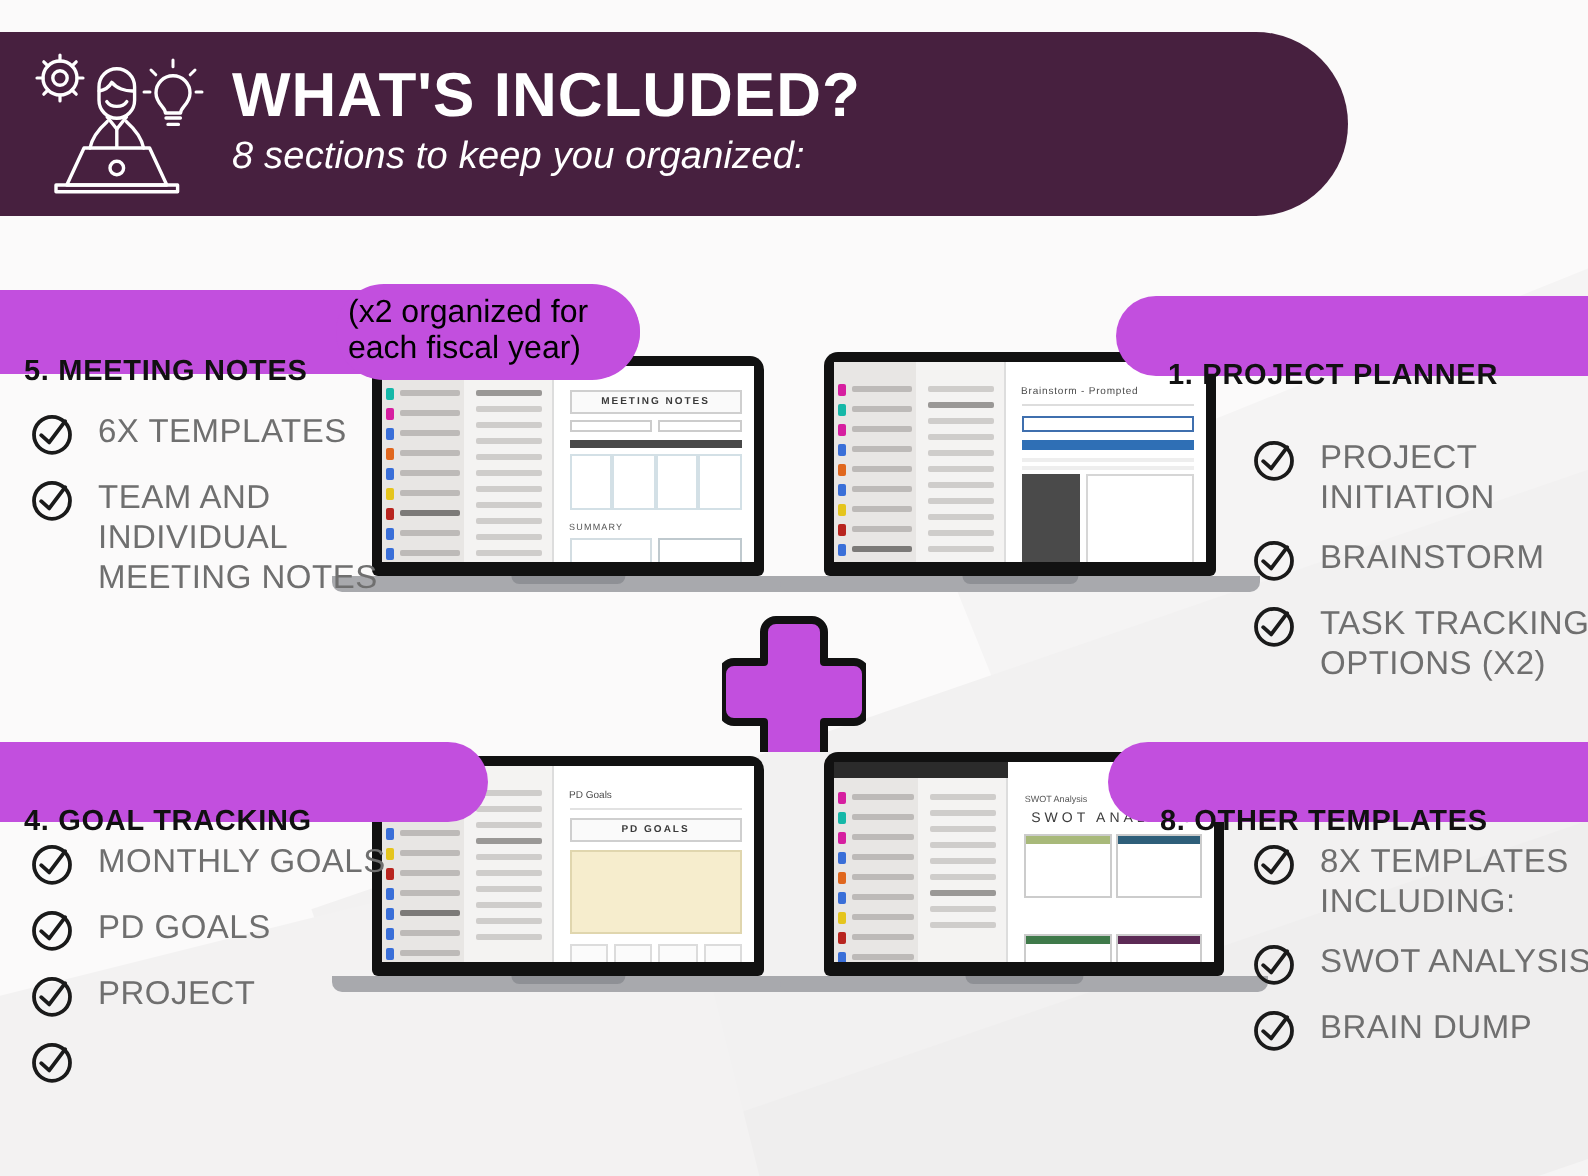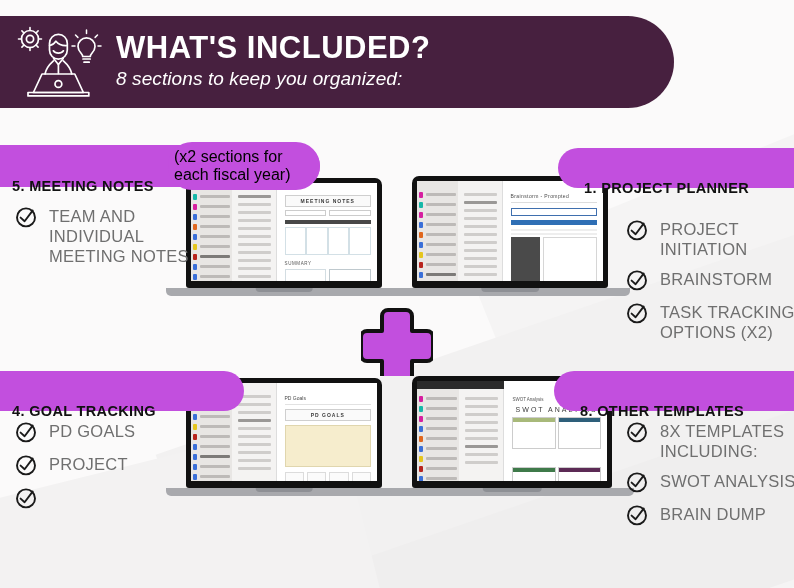--- a/index.html
+++ b/index.html
@@ -194,21 +194,21 @@
         <div class="header-title">WHAT'S INCLUDED?</div>
         <div class="header-sub">8 sections to keep you organized:</div>
       </div>
     </div>
   </div>
 
   <div class="pill pill5">
     <span class="pill-title">5. MEETING NOTES</span>
   </div>
   <div class="pill5-note">
-    <span class="pill-note">(x2 sections for each fiscal year)</span>
+    <span class="pill-note">(x2 organized for each fiscal year)</span>
   </div>
 
   <div class="laptop" style="left:186px;top:178px;width:196px;height:110px;">
     <div class="lid">
       <div class="screen">
         <div class="navcol">
           <div class="nrow">
               <span class="swatch" style="background:#16b8a8"></span>
               <span class="nline"></span>
             </div>
@@ -285,20 +285,29 @@
   </div>
 
   <div class="bullets b5">
     <div class="bullet">
       <span class="tick">
         <svg viewBox="0 0 24 24" width="24" height="24" fill="none" stroke="#1a1a1a" stroke-width="1.9" stroke-linecap="round" stroke-linejoin="round">
           <circle cx="12" cy="12.4" r="9"></circle>
             <path d="M6.6 12.6l4 3.6L18.6 5.6"></path>
         </svg>
       </span>
+      <span class="btxt">6X TEMPLATES</span>
+    </div>
+    <div class="bullet">
+      <span class="tick">
+        <svg viewBox="0 0 24 24" width="24" height="24" fill="none" stroke="#1a1a1a" stroke-width="1.9" stroke-linecap="round" stroke-linejoin="round">
+          <circle cx="12" cy="12.4" r="9"></circle>
+            <path d="M6.6 12.6l4 3.6L18.6 5.6"></path>
+        </svg>
+      </span>
       <span class="btxt">TEAM AND INDIVIDUAL MEETING NOTES</span>
     </div>
   </div>
 
   <div class="pill pill6">
     <span class="pill-title">1. PROJECT PLANNER</span>
   </div>
 
   <div class="laptop" style="left:412px;top:176px;width:196px;height:112px;">
     <div class="lid">
@@ -479,20 +488,29 @@
               <div class="gc"></div>
               <div class="gc"></div>
           </div>
         </div>
       </div>
     </div>
     <div class="base" style="top:110px;width:236px;height:8px;"></div>
   </div>
 
   <div class="bullets b7">
+    <div class="bullet">
+      <span class="tick">
+        <svg viewBox="0 0 24 24" width="24" height="24" fill="none" stroke="#1a1a1a" stroke-width="1.9" stroke-linecap="round" stroke-linejoin="round">
+          <circle cx="12" cy="12.4" r="9"></circle>
+            <path d="M6.6 12.6l4 3.6L18.6 5.6"></path>
+        </svg>
+      </span>
+      <span class="btxt">MONTHLY GOALS</span>
+    </div>
     <div class="bullet">
       <span class="tick">
         <svg viewBox="0 0 24 24" width="24" height="24" fill="none" stroke="#1a1a1a" stroke-width="1.9" stroke-linecap="round" stroke-linejoin="round">
           <circle cx="12" cy="12.4" r="9"></circle>
             <path d="M6.6 12.6l4 3.6L18.6 5.6"></path>
         </svg>
       </span>
       <span class="btxt">PD GOALS</span>
     </div>
     <div class="bullet">

